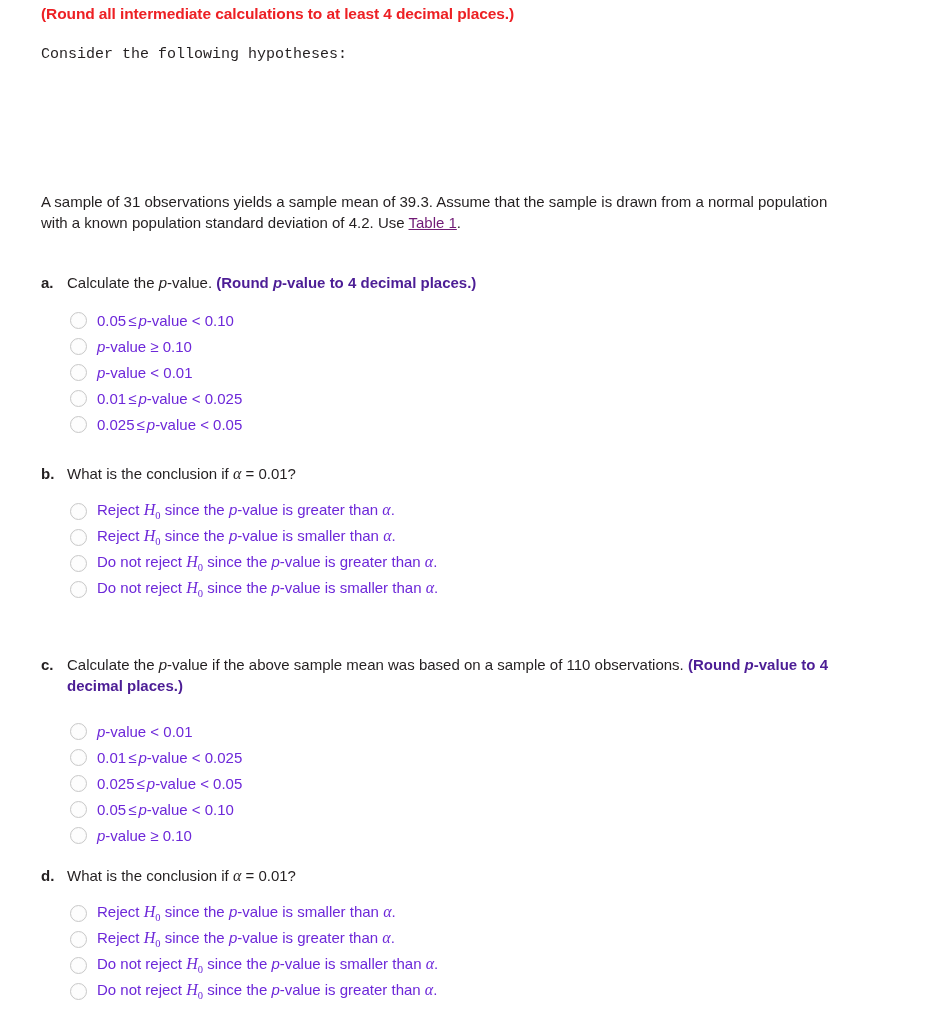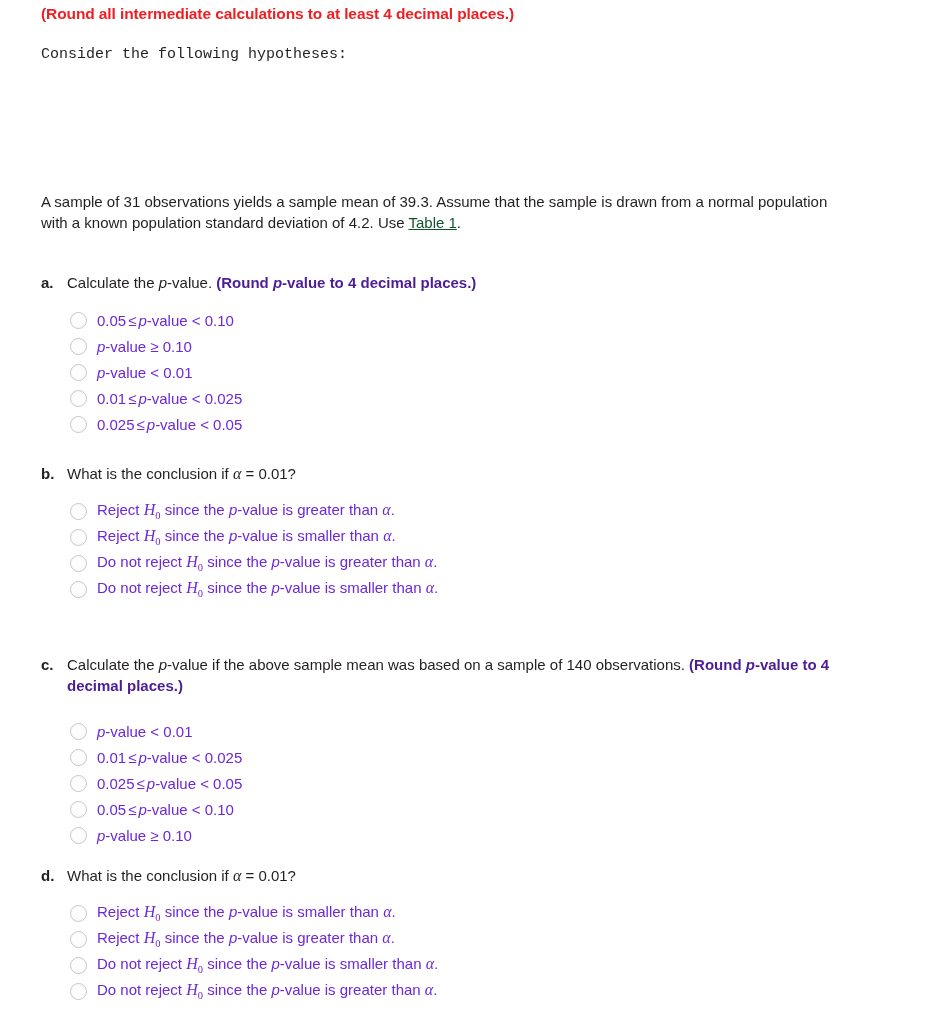--- a/index.html
+++ b/index.html
@@ -21,21 +21,21 @@
     height: 1024px;
     padding: 0;
   }
 
   
   .red {
     color: #4c1d95;
     font-weight: bold;
   }
   .blue-link {
-    color: #14532d;
+    color: #701a75;
     text-decoration: underline;
   }
   .ital { font-style: italic; }
 
   .note-round {
     position: absolute;
     left: 41px;
     top: 5px;
     font-size: 15.5px;
     font-weight: bold;
@@ -212,21 +212,21 @@
         </div>
       <div class="opt">
           <span class="radio"></span>
           <span class="opt-label"><span>Do not reject </span><span class="Hsym">H</span><sub>0</sub><span> since the </span><span class="pv">p</span><span>-value is smaller than </span><span class="alpha">α</span><span>.</span></span>
         </div>
     </div>
   </div>
 
   <div class="q" id="qc">
     <div class="q-head">
-      <span class="q-letter">c.</span><span>Calculate the </span><span class="ital">p</span><span>-value if the above sample mean was based on a sample of 140 observations. </span><span class="red"><span>(Round </span><span class="ital">p</span><span>-value to 4 decimal places.)</span></span>
+      <span class="q-letter">c.</span><span>Calculate the </span><span class="ital">p</span><span>-value if the above sample mean was based on a sample of 110 observations. </span><span class="red"><span>(Round </span><span class="ital">p</span><span>-value to 4 decimal places.)</span></span>
     </div>
     <div class="options" style="margin-top:22px;">
       <div class="opt">
           <span class="radio"></span>
           <span class="opt-label"><span class="pv">p</span><span>-value &lt; 0.01</span></span>
         </div>
       <div class="opt">
           <span class="radio"></span>
           <span class="opt-label"><span>0.01</span><span class="le">≤</span><span class="pv">p</span><span>-value &lt; 0.025</span></span>
         </div>

